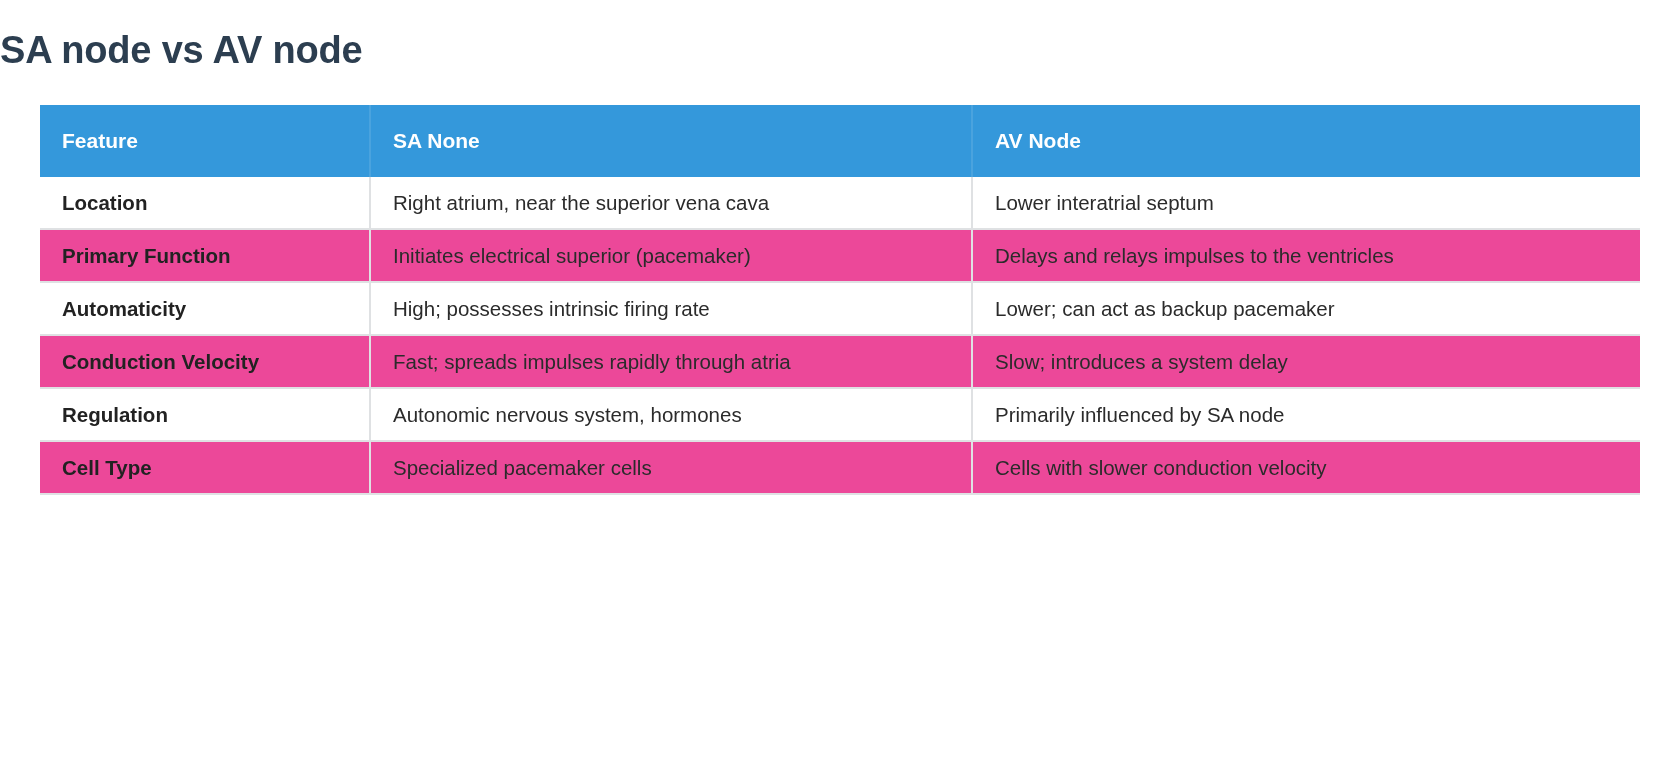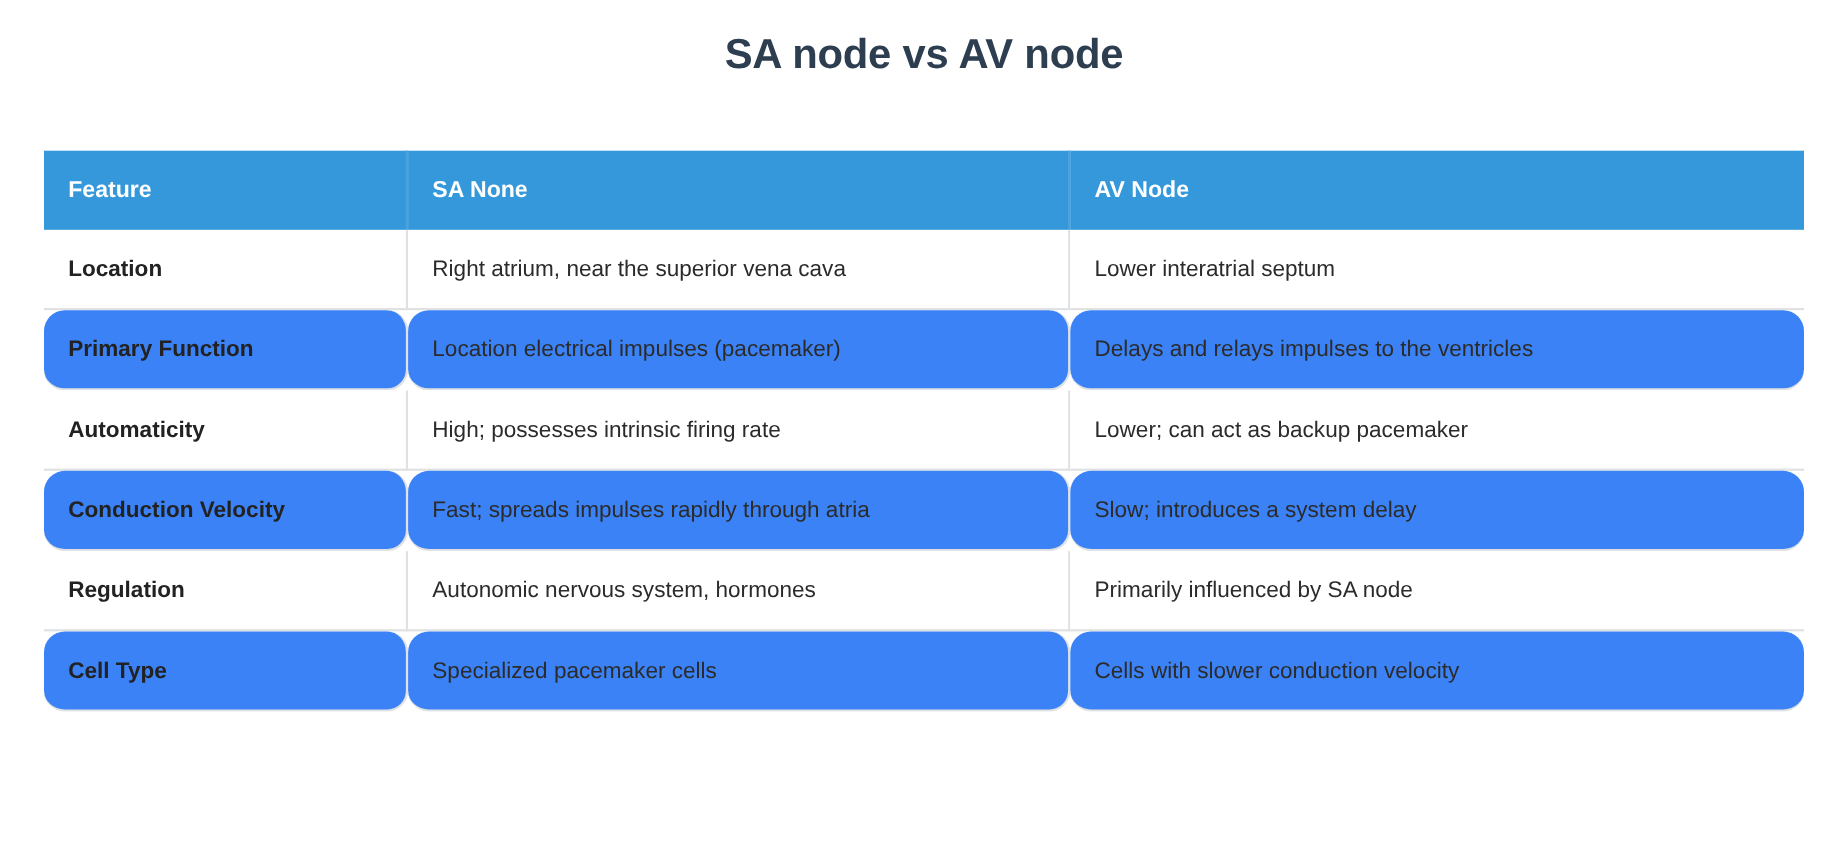--- a/index.html
+++ b/index.html
@@ -19,42 +19,40 @@
   .page {
     position: relative;
     width: 1680px;
     height: 782px;
     box-sizing: border-box;
   }
 
   .page-title {
     margin: 0;
     padding: 26px 0 0 0;
-    text-align: center;
     font-size: 38px;
     line-height: 48px;
     font-weight: bold;
     color: #2c3e50;
     letter-spacing: -0.2px;
   }
 
   .table-wrap {
     position: absolute;
     left: 40px;
     top: 105px;
     width: 1600px;
   }
 
   table.compare {
     width: 1600px;
     border-collapse: separate;
     border-spacing: 0;
     table-layout: fixed;
     font-size: 20px;
-    margin-top: 32px;
   }
 
   table.compare col.c-feature { width: 331px; }
   table.compare col.c-sa      { width: 602px; }
   table.compare col.c-av      { width: 667px; }
 
   table.compare thead th {
     background: #3498db;
     color: #ffffff;
     font-size: 21px;
@@ -71,38 +69,37 @@
   }
 
   table.compare tbody td {
     background: #ffffff;
     color: #2b2b2b;
     font-size: 20.5px;
     line-height: 26px;
     font-weight: normal;
     text-align: left;
     padding: 10px 22px;
-    height: 73px;
+    height: 53px;
     vertical-align: middle;
     box-sizing: border-box;
     border-right: 2px solid #dfe1e3;
     border-bottom: 2px solid #dfe1e3;
     white-space: nowrap;
     overflow: hidden;
   }
   table.compare tbody td:last-child {
     border-right: none;
   }
   table.compare tbody tr:last-child td {
     border-bottom: 2px solid #dfe1e3;
   }
 
   table.compare tbody tr.striped td {
-    background: #3b82f6;
-    border-radius: 19px;
+    background: #ec4899;
   }
 
   table.compare tbody td.feature-cell {
     font-weight: bold;
     color: #222222;
   }
 </style>
 </head>
 <body>
 
@@ -125,21 +122,21 @@
         </tr>
       </thead>
       <tbody>
         <tr>
           <td class="feature-cell">Location</td>
           <td>Right atrium, near the superior vena cava</td>
           <td>Lower interatrial septum</td>
         </tr>
         <tr class="striped">
           <td class="feature-cell">Primary Function</td>
-          <td>Location electrical impulses (pacemaker)</td>
+          <td>Initiates electrical superior (pacemaker)</td>
           <td>Delays and relays impulses to the ventricles</td>
         </tr>
         <tr>
           <td class="feature-cell">Automaticity</td>
           <td>High; possesses intrinsic firing rate</td>
           <td>Lower; can act as backup pacemaker</td>
         </tr>
         <tr class="striped">
           <td class="feature-cell">Conduction Velocity</td>
           <td>Fast; spreads impulses rapidly through atria</td>

